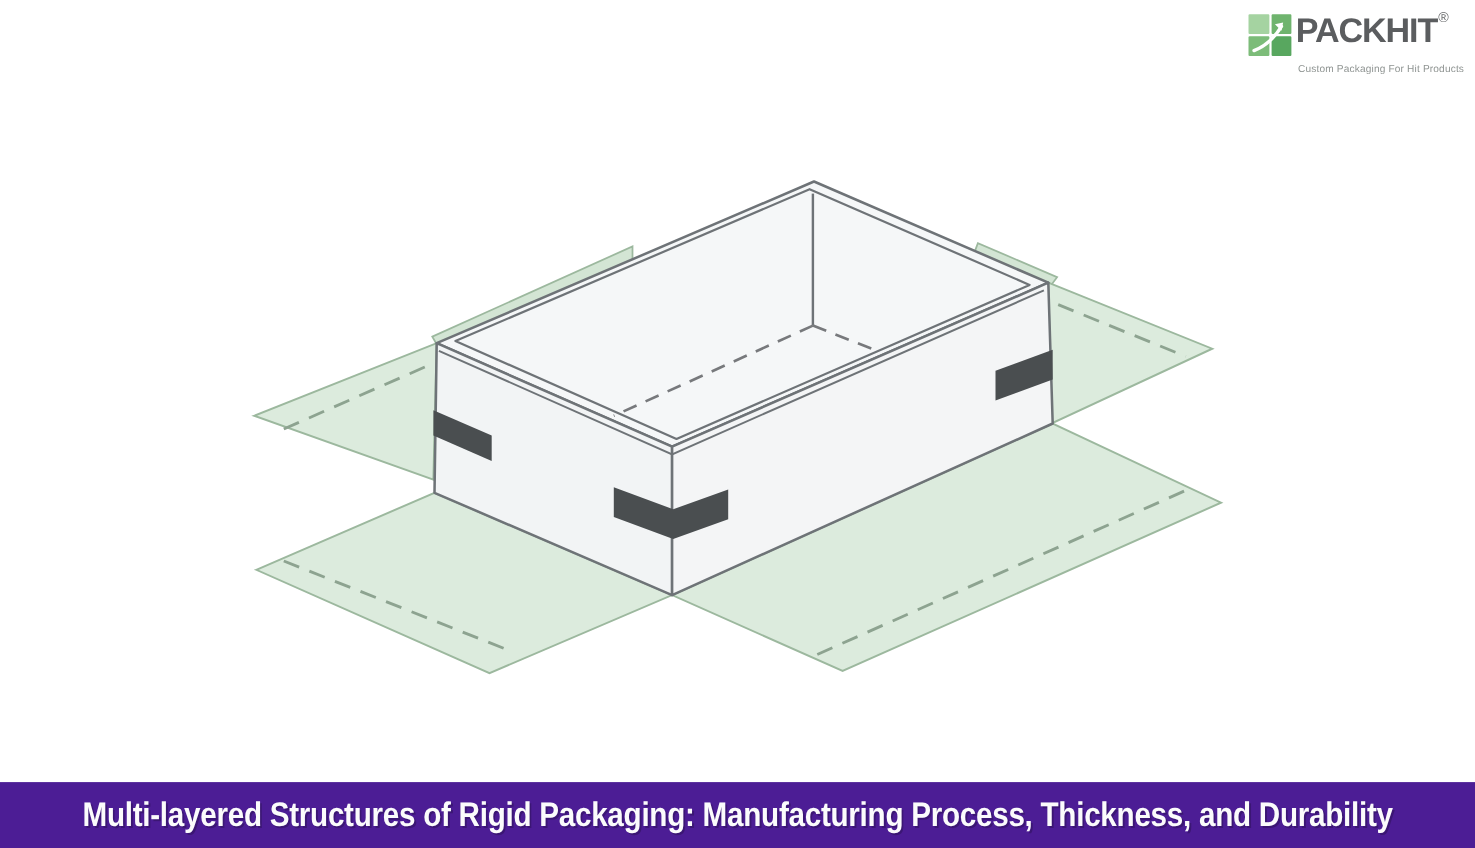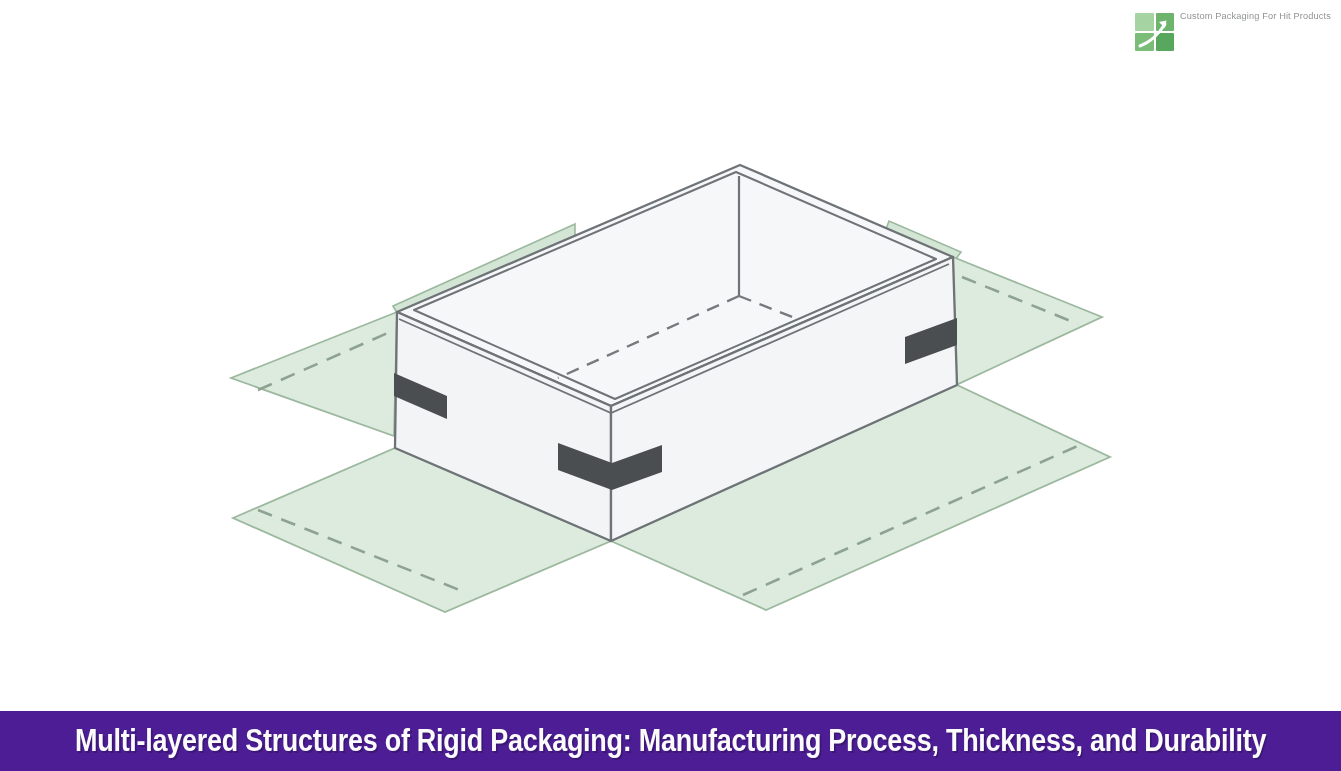--- a/index.html
+++ b/index.html
@@ -26,21 +26,21 @@
   .sq.br{background:#58a75f;}
   .logo-arrow{position:absolute;left:0;top:0;width:39px;height:38px;}
   .logo-textblock{display:flex;flex-direction:column;line-height:1;}
   .logo-nameline{display:flex;align-items:flex-start;}
   .logo-name{
     font-size:31px;font-weight:bold;color:#5b5d5f;letter-spacing:-1px;
     line-height:1;margin-top:3px;
   }
   .logo-reg{font-size:13px;color:#6b6d6f;line-height:1;margin-left:1px;}
   .logo-tagline{
-    font-size:9.2px;color:#8f9492;letter-spacing:.15px;margin-top:3px;margin-left:2px;
+    font-size:9.2px;color:#8f9492;letter-spacing:.15px;margin-top:15px;margin-left:2px;
     white-space:nowrap;
   }
 
   
   .stage{position:absolute;left:0;top:0;width:1341px;height:771px;}
 
   
   .banner{
     position:absolute;left:0;bottom:0;width:100%;height:60px;
     background:#4c1d95;
@@ -97,19 +97,23 @@
     <div class="sq tl"></div>
     <div class="sq tr"></div>
     <div class="sq bl"></div>
     <div class="sq br"></div>
     <svg class="logo-arrow" viewBox="0 0 39 38">
       <path d="M5 33 C 13 30, 22 24, 30 11" fill="none" stroke="#ffffff" stroke-width="3" stroke-linecap="round"></path>
       <path d="M24 9 L31.5 7.5 L30 15 Z" fill="#ffffff"></path>
     </svg>
   </div>
   <div class="logo-textblock">
+    <div class="logo-nameline">
+      <span class="logo-name">PACKHIT</span>
+      <span class="logo-reg">®</span>
+    </div>
     <span class="logo-tagline">Custom Packaging For Hit Products</span>
   </div>
 </div>
 
 <div class="banner">
   <div class="banner-title">Multi-layered Structures of Rigid Packaging: Manufacturing Process, Thickness, and Durability</div>
 </div>
 
 </body></html>

